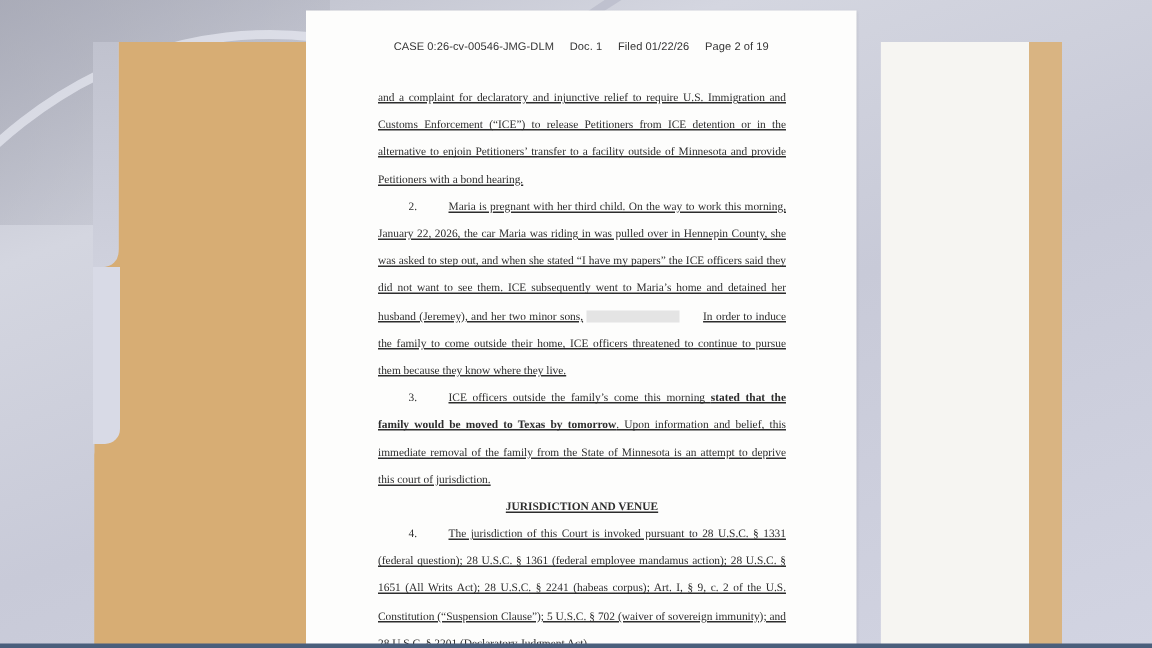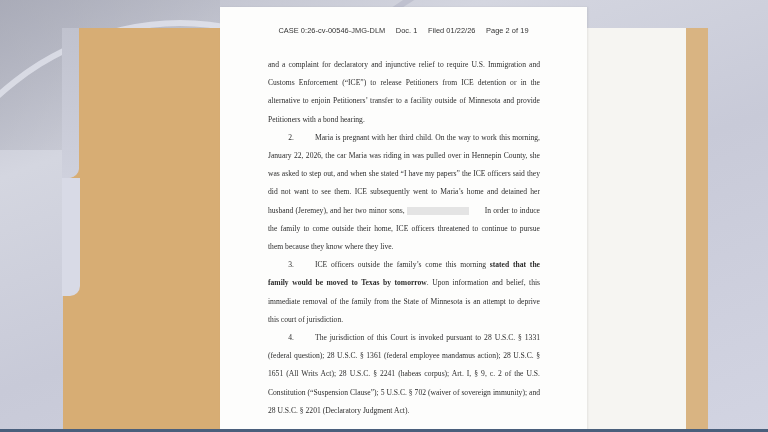--- a/index.html
+++ b/index.html
@@ -63,21 +63,21 @@
       position: absolute;
       left: 686px; top: 28px;
       width: 22px; height: 404px;
       background: #d9b482;
       clip-path: polygon(100% 0, 100% 100%, 0 100%, 0% 0%);
     }
 
     
     .page {
       position: absolute;
-      left: 220px; top: 7px;
+      left: 204px; top: 7px;
       width: 367px; height: 425px;
       background: #fdfdfc;
       box-shadow: 1px 0 2px rgba(0,0,0,0.08);
     }
     .page-header {
       position: absolute;
       left: 0; top: 19px; width: 100%;
       text-align: center;
       font-family: "Liberation Sans", sans-serif;
       font-size: 7.4px;
@@ -87,21 +87,21 @@
     }
     .body-text {
       position: absolute;
       left: 48px; top: 49px;
       width: 272px;
       font-size: 7.6px;
       line-height: 18.2px;
       color: #2d2d2d;
       text-align: justify;
     }
-    .para { margin: 0; }
+    .para { margin: 0; text-decoration: underline; }
     .pnum { display: inline-block; width: 47px; text-align: right; padding-right: 21px; }
     .bold { font-weight: bold; }
     .redact {
       display: inline-block;
       width: 62px; height: 8px;
       background: #e4e4e4;
       vertical-align: middle;
       margin: 0 16px 0 2px;
     }
     .section-heading {
@@ -135,18 +135,19 @@
 <div class="page">
   <div class="page-header">CASE 0:26-cv-00546-JMG-DLM     Doc. 1     Filed 01/22/26     Page 2 of 19</div>
 
   <div class="body-text">
     <p class="para">and a complaint for declaratory and injunctive relief to require U.S. Immigration and Customs Enforcement (“ICE”) to release Petitioners from ICE detention or in the alternative to enjoin Petitioners’ transfer to a facility outside of Minnesota and provide Petitioners with a bond hearing.</p>
 
     <p class="para"><span class="pnum">2.</span><span>Maria is pregnant with her third child.  On the way to work this morning, January 22, 2026, the car Maria was riding in was pulled over in Hennepin County, she was asked to step out, and when she stated “I have my papers” the ICE officers said they did not want to see them.  ICE subsequently went to Maria’s home and detained her husband (Jeremey), and her two minor sons,</span><span class="redact"></span><span>In order to induce the family to come outside their home, ICE officers threatened to continue to pursue them because they know where they live.</span></p>
 
     <p class="para"><span class="pnum">3.</span><span>ICE officers outside the family’s come this morning </span><span class="bold">stated that the family would be moved to Texas by tomorrow</span><span>. Upon information and belief, this immediate removal of the family from the State of Minnesota is an attempt to deprive this court of jurisdiction.</span></p>
 
+    <div class="section-heading">JURISDICTION AND VENUE</div>
 
     <p class="para"><span class="pnum">4.</span><span>The jurisdiction of this Court is invoked pursuant to 28 U.S.C. § 1331 (federal question); 28 U.S.C. § 1361 (federal employee mandamus action); 28 U.S.C. § 1651 (All Writs Act); 28 U.S.C. § 2241 (habeas corpus); Art. I, § 9, c. 2 of the U.S. Constitution (“Suspension Clause”); 5 U.S.C. § 702 (waiver of sovereign immunity); and 28 U.S.C. § 2201 (Declaratory Judgment Act).</span></p>
   </div>
 </div>
 
 <div class="bottom-bar"></div>
 
 </body></html>

